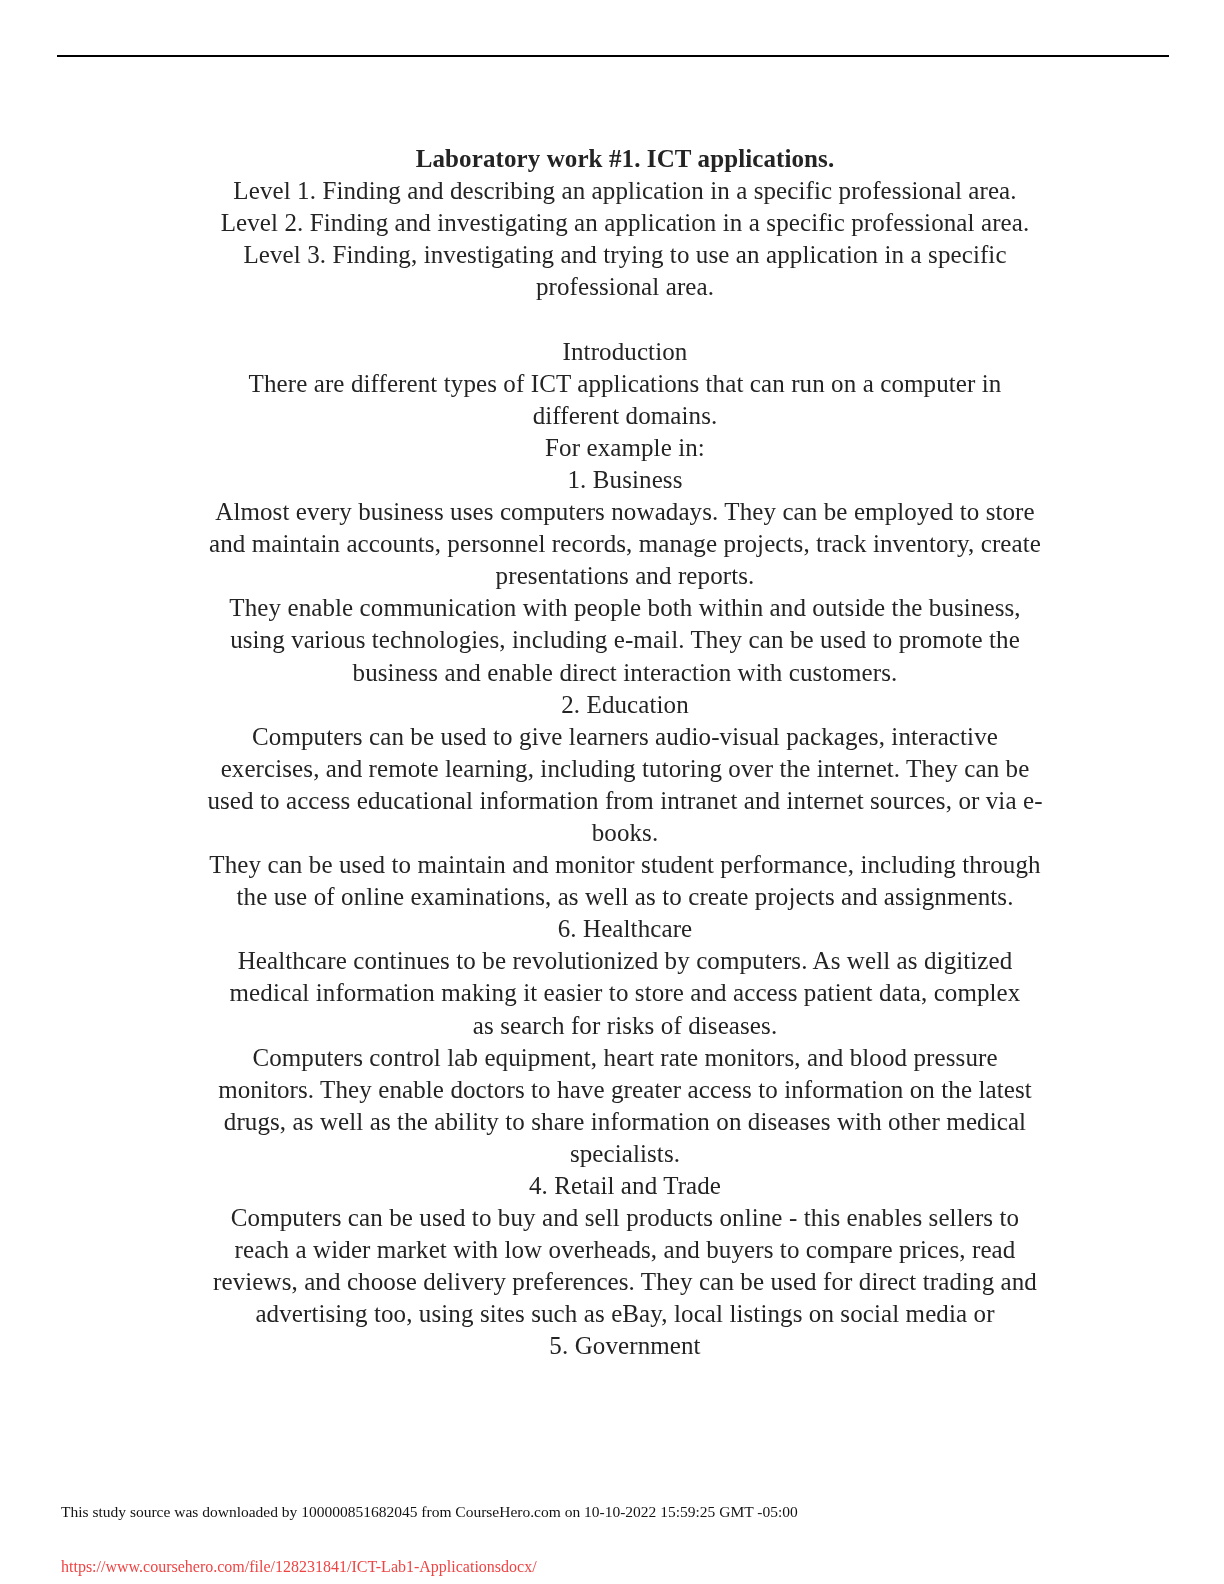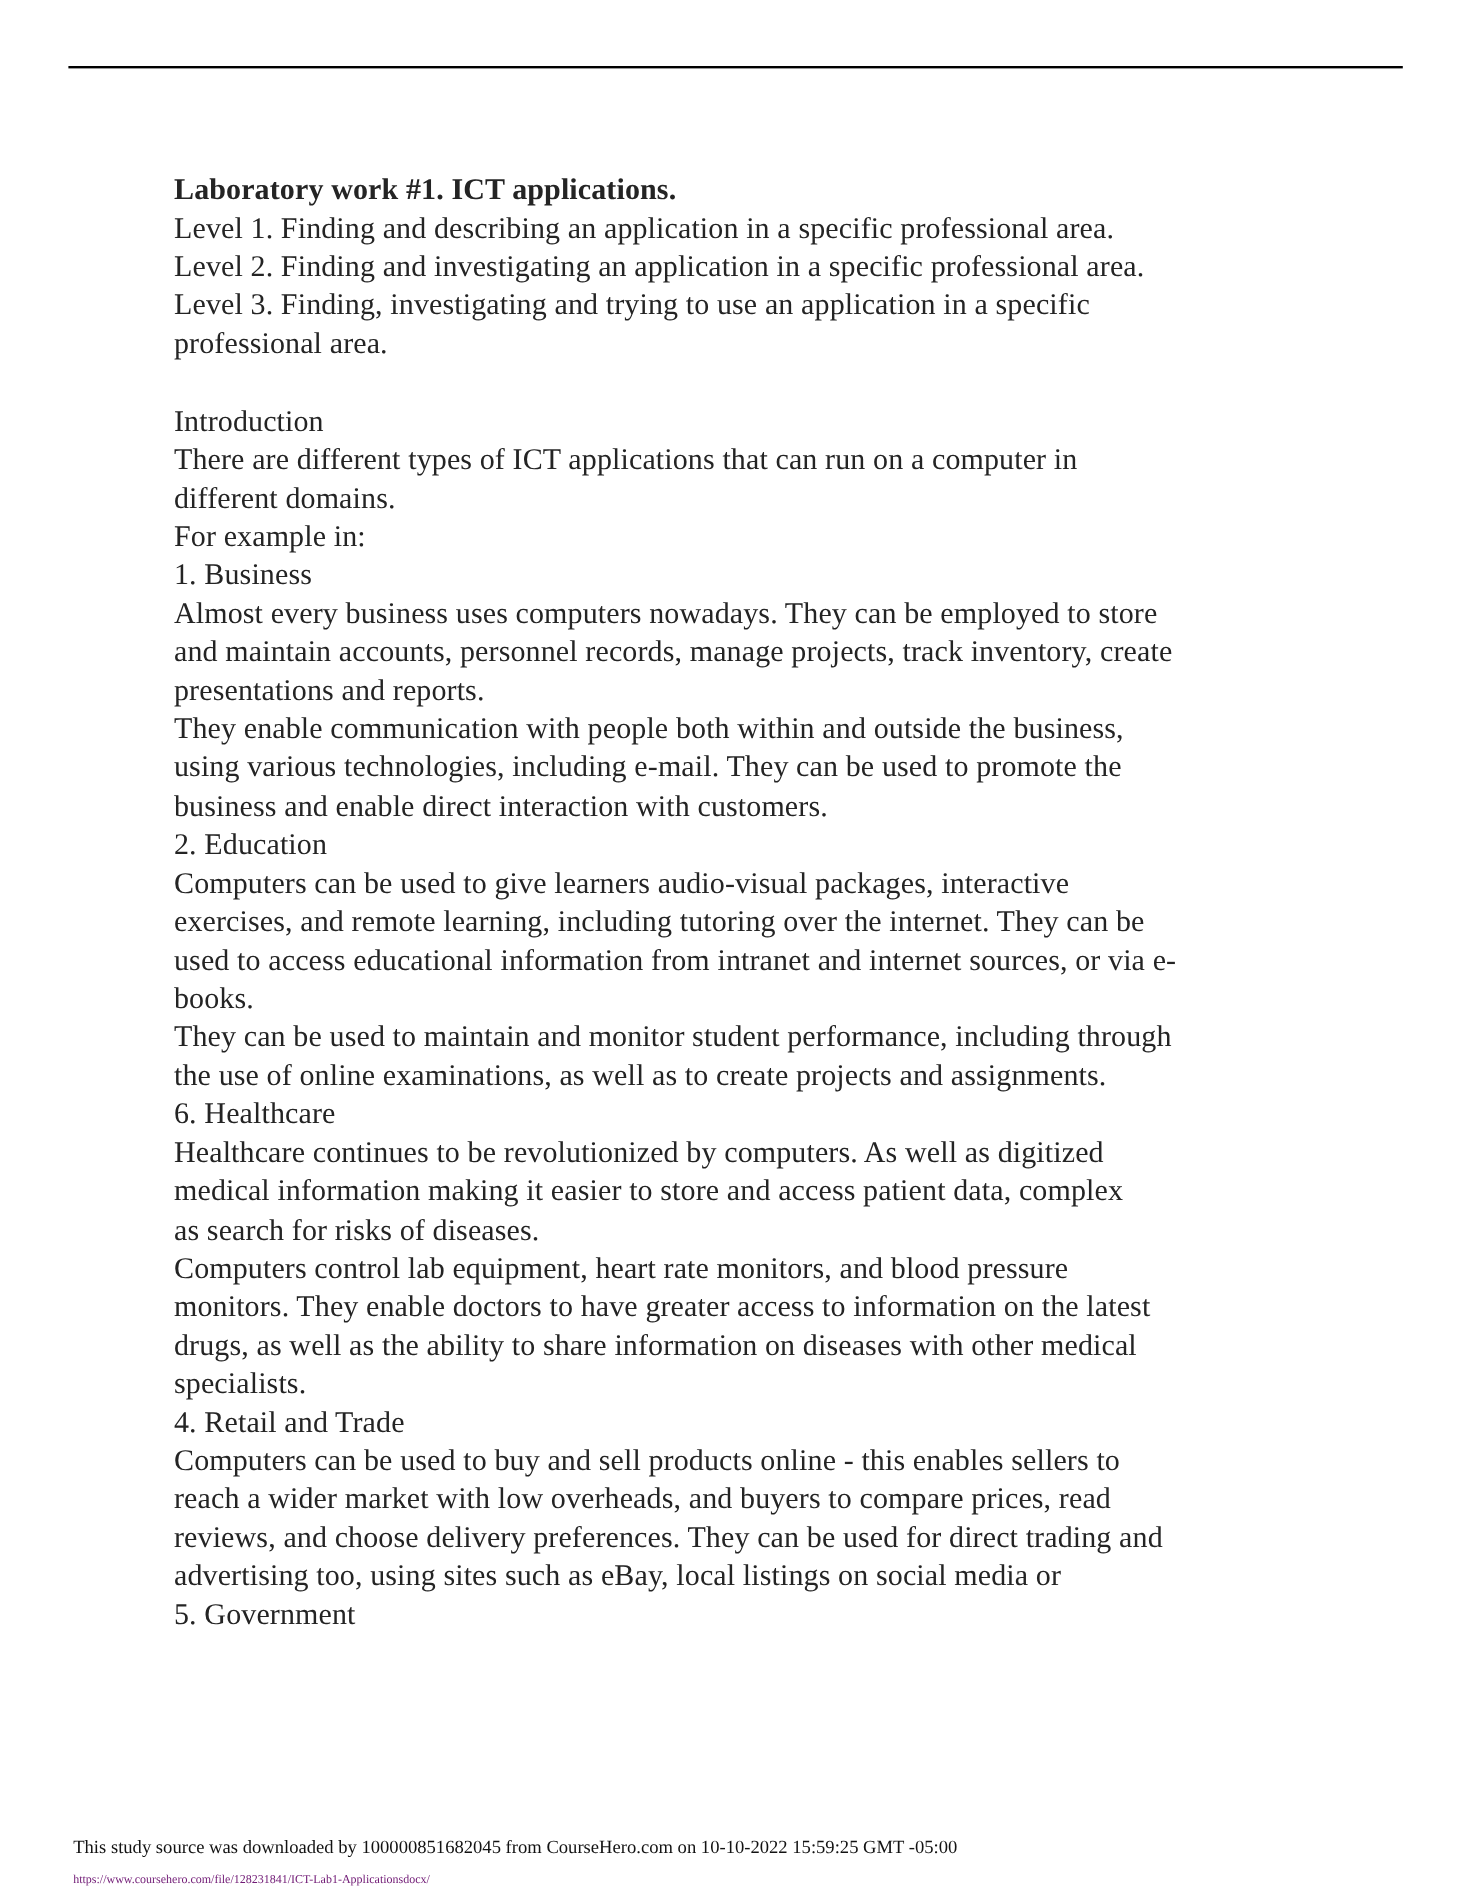--- a/index.html
+++ b/index.html
@@ -29,41 +29,41 @@
     top: 143px;
     width: 960px;
     font-size: 25px;
     line-height: 32.1px;
     color: #242424;
     letter-spacing: 0.1px;
   }
   .doc-line {
     white-space: pre;
     height: 32.1px;
+    text-align: center;
   }
   .doc-line.bold {
     font-weight: bold;
   }
   .footer-note {
     position: absolute;
     left: 61px;
     top: 1502px;
     font-size: 15.5px;
     line-height: 20px;
     color: #121212;
     white-space: pre;
-    margin-top: 28px;
   }
   .footer-url {
     position: absolute;
     left: 61px;
     top: 1557px;
-    font-size: 10px;
+    font-size: 16px;
     line-height: 20px;
-    color: #701a75;
+    color: #ef4444;
     text-decoration: none;
     white-space: pre;
   }
 </style>
 </head>
 <body>
 
 <div class="page">
 
   <div class="top-rule"></div>

